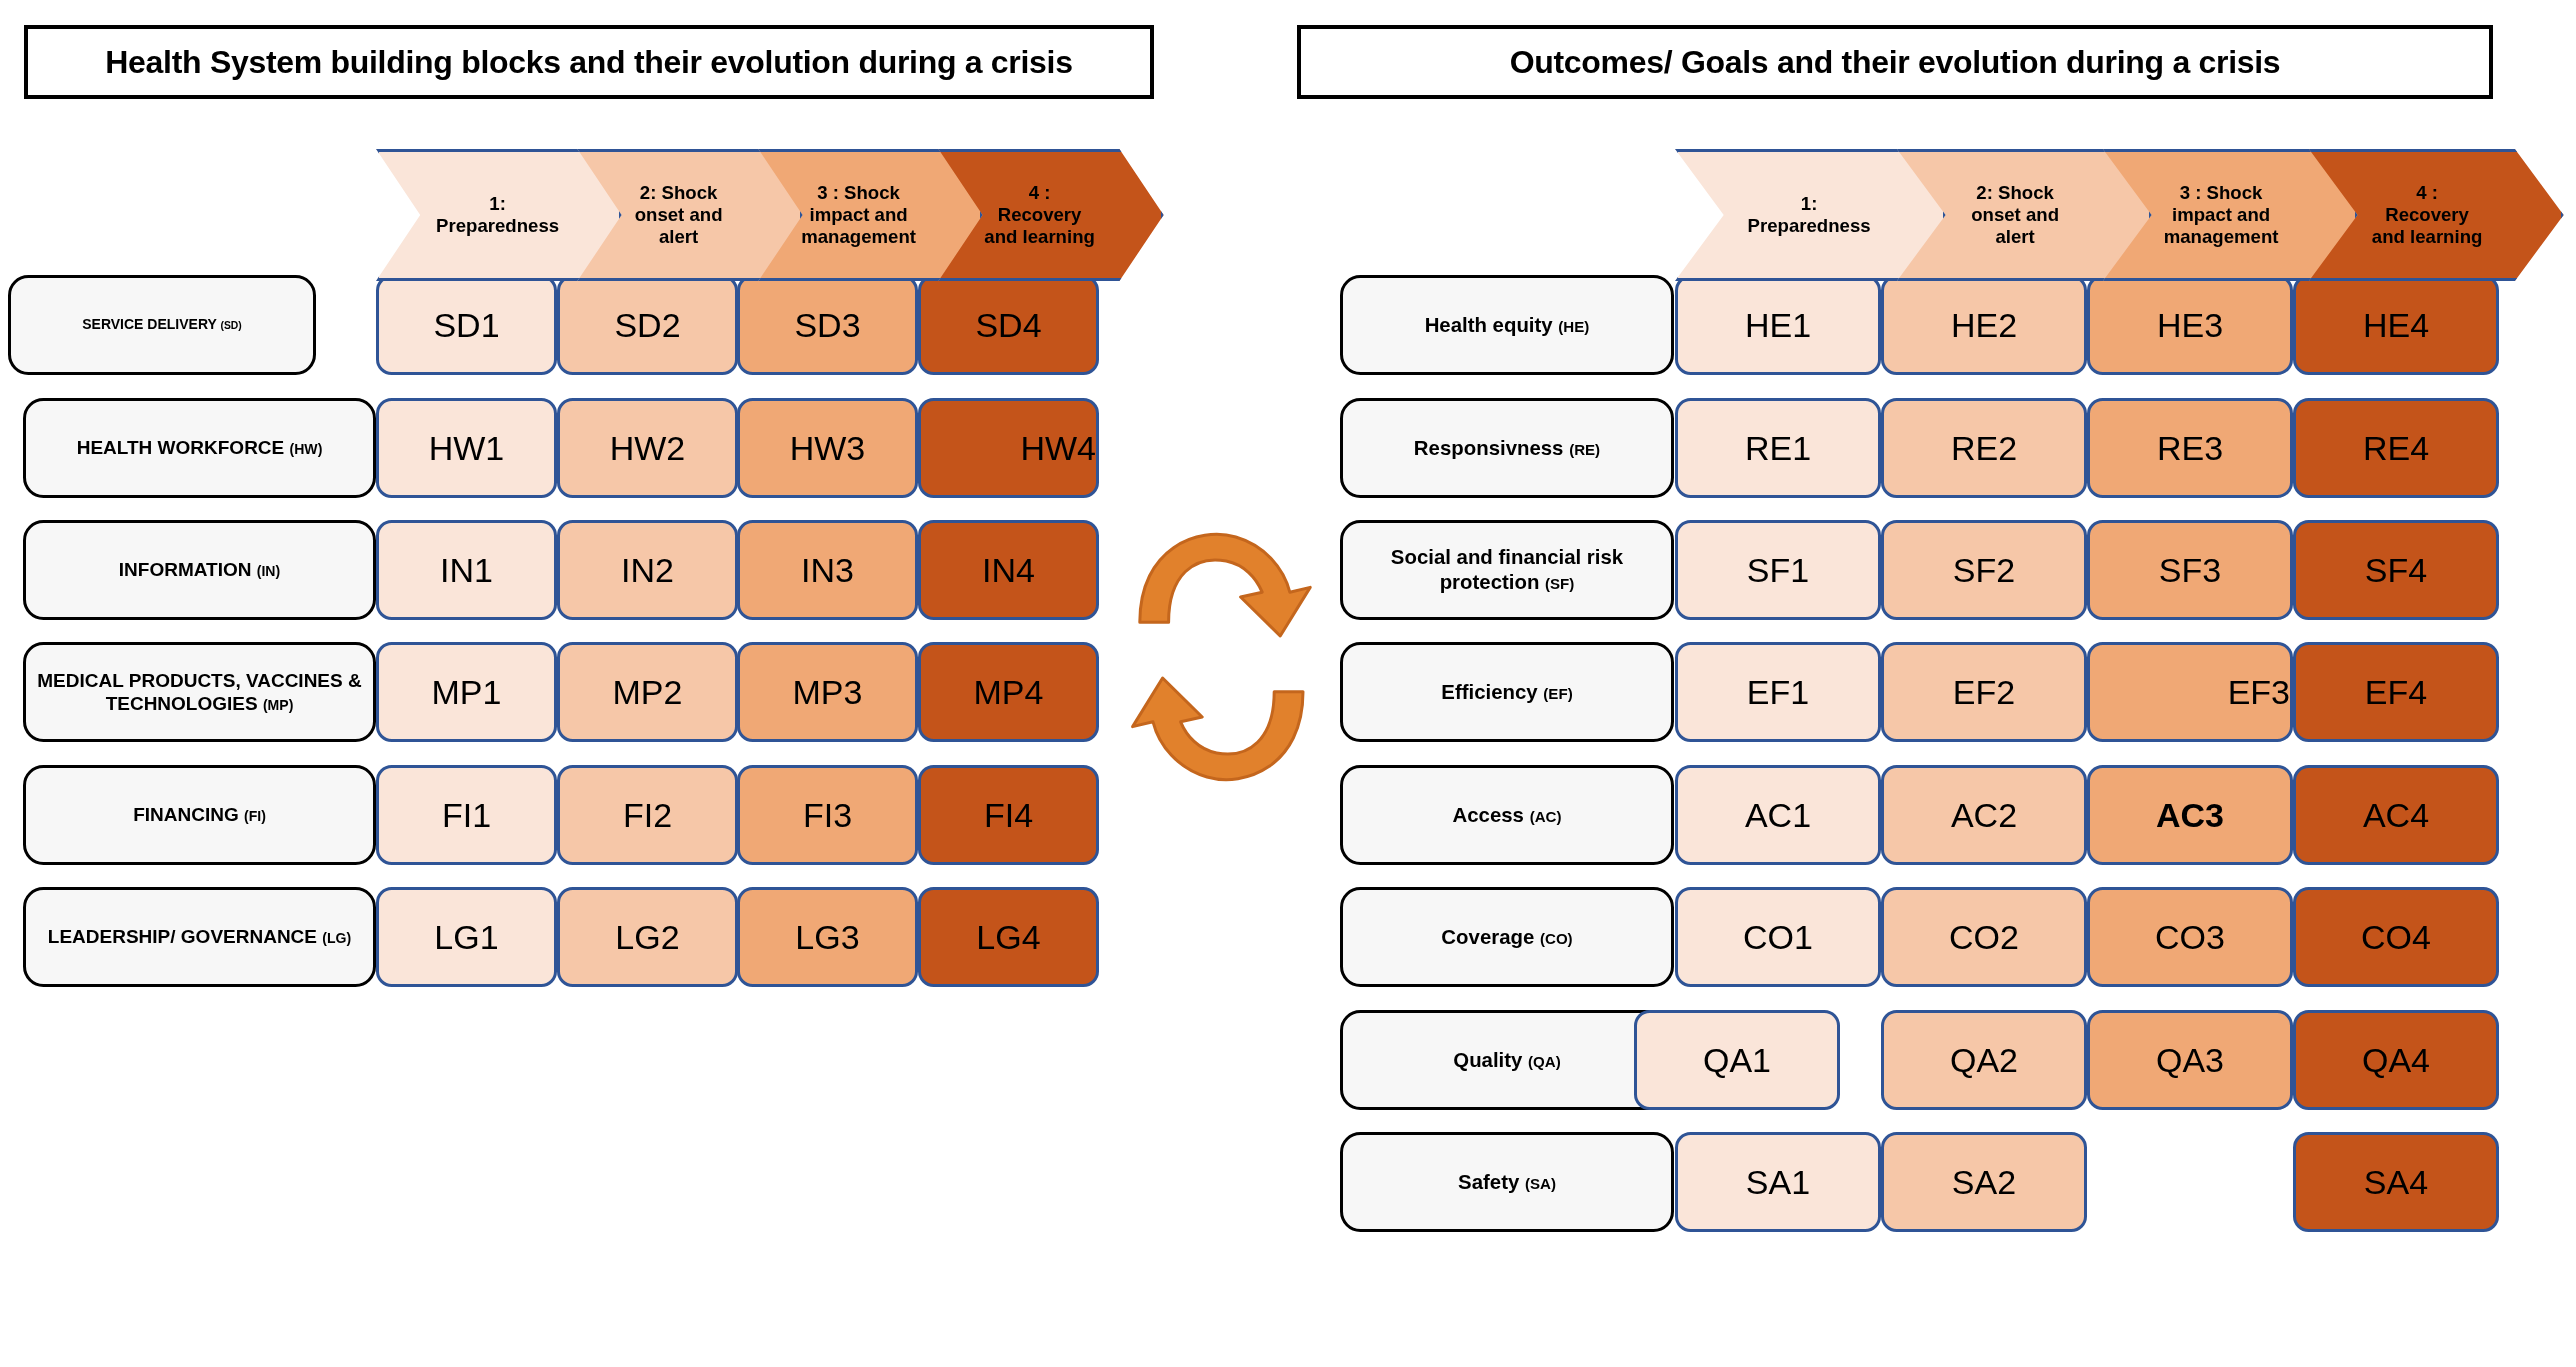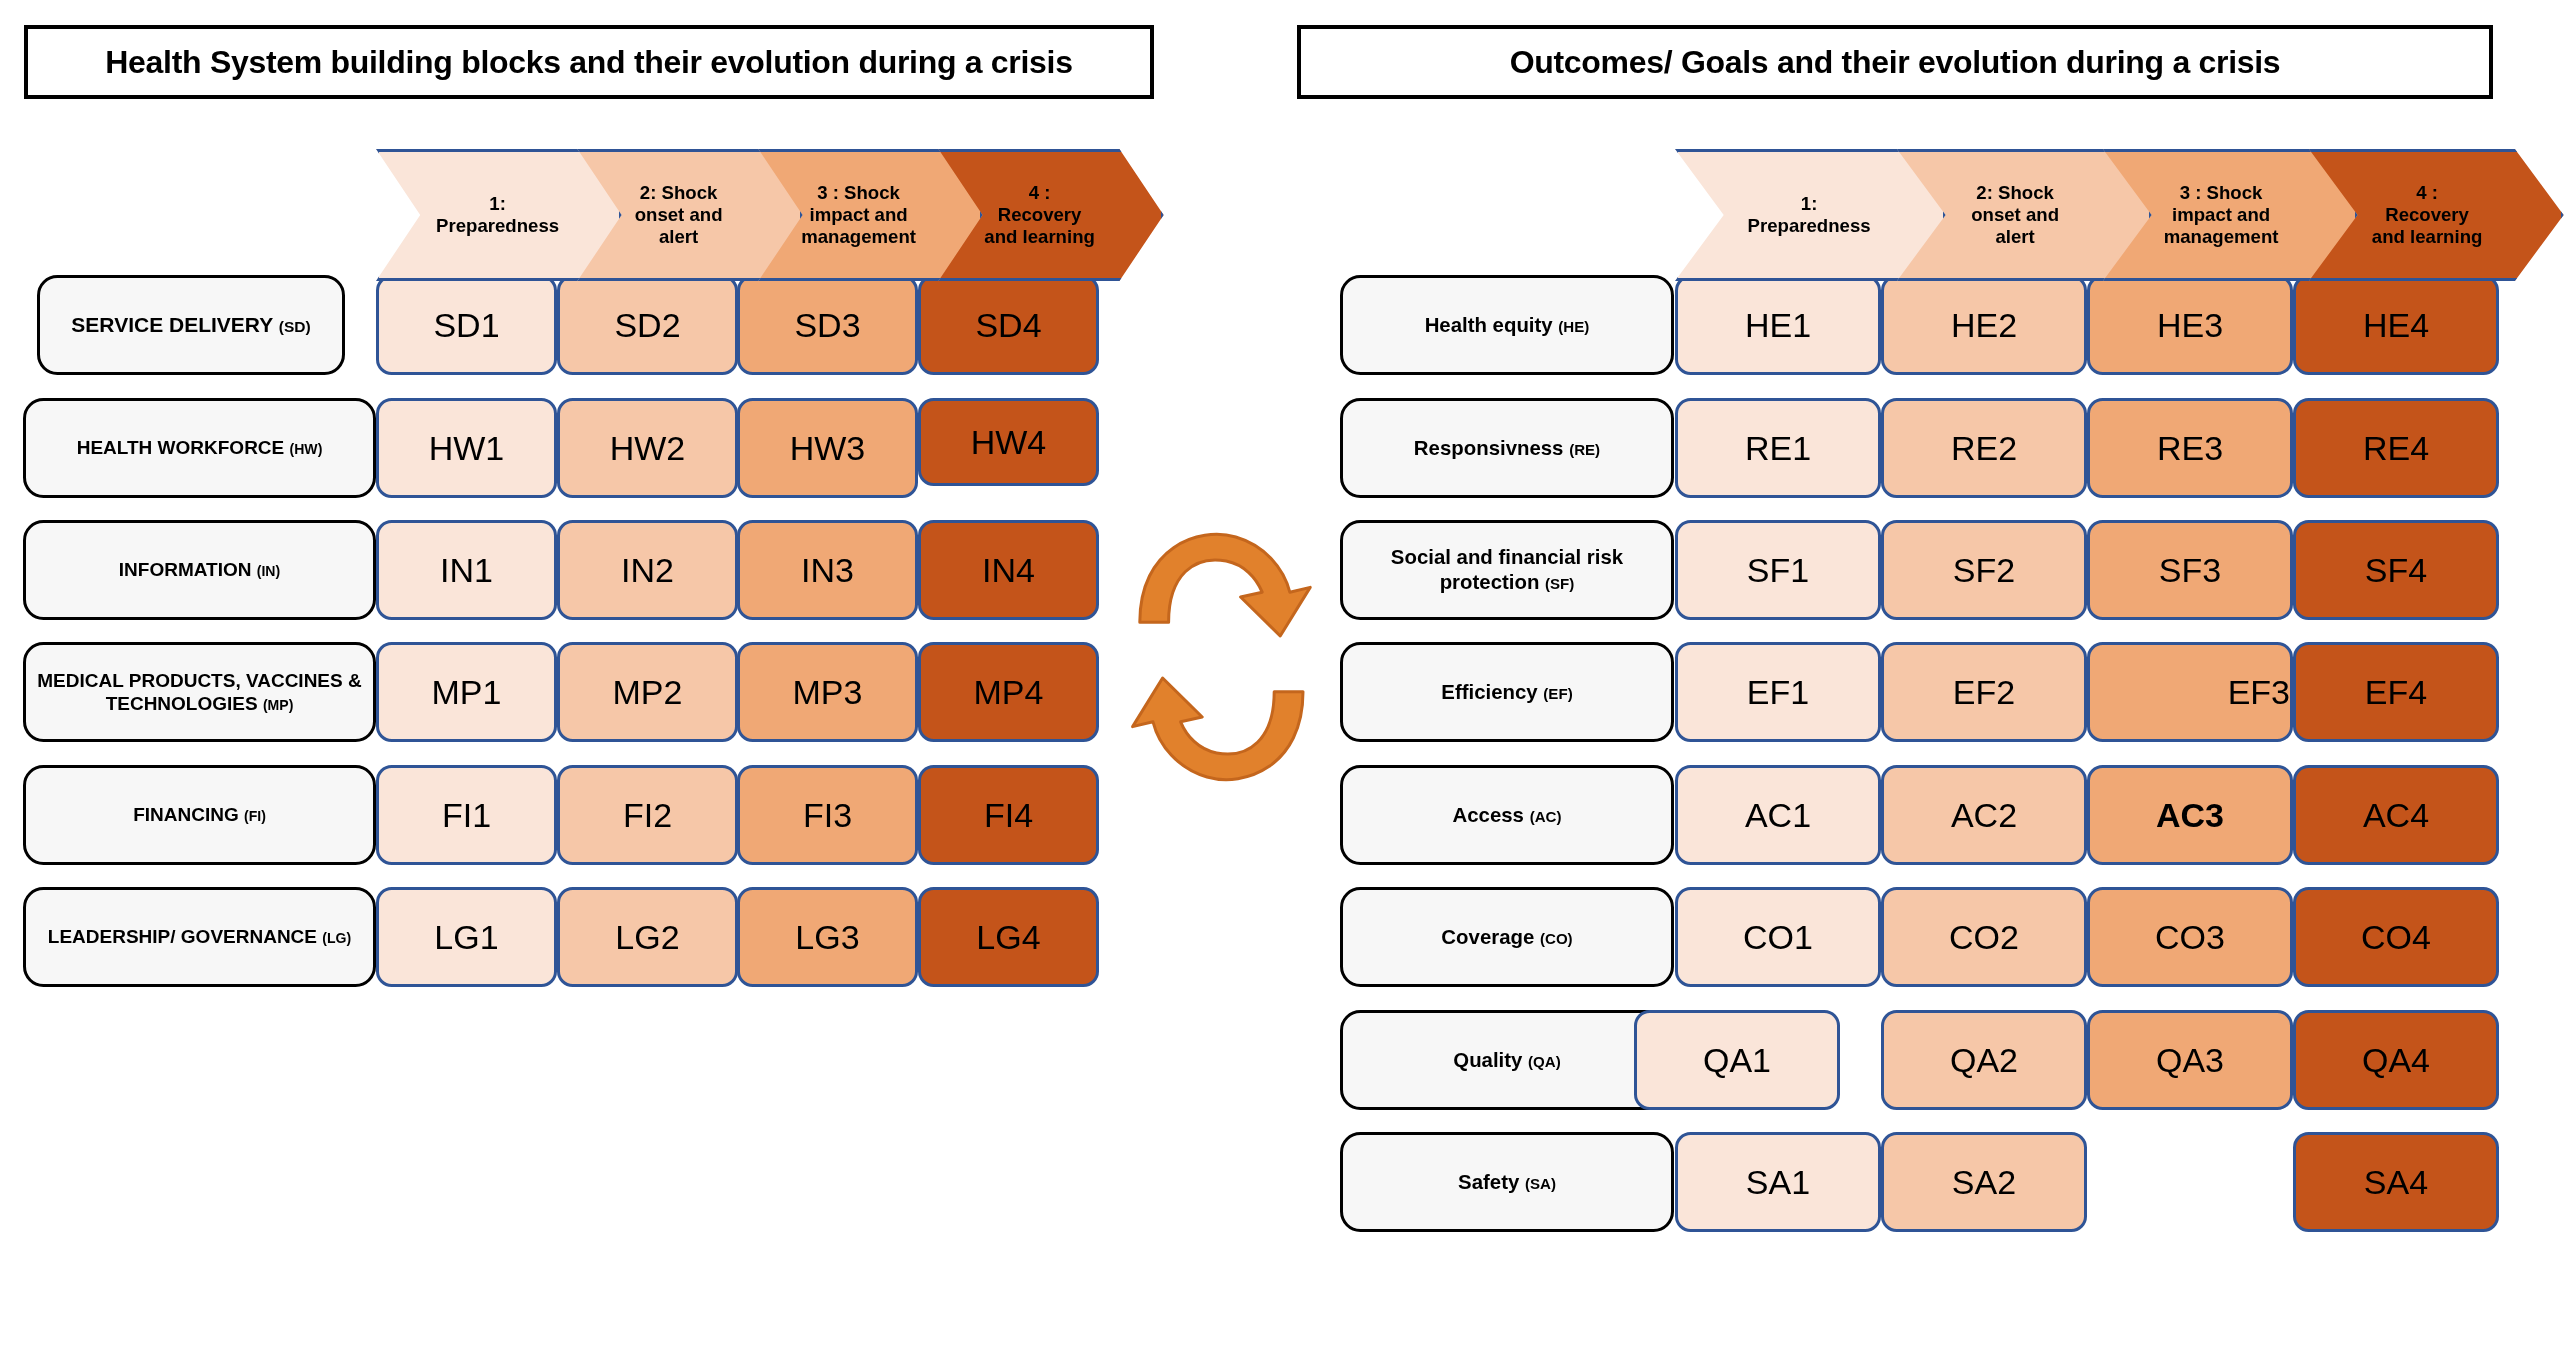--- a/index.html
+++ b/index.html
@@ -75,21 +75,21 @@
       <span>impact and</span>
       <span>management</span>
     </div>
     <div class="chev" style="left: 542px; width: 206px; background: rgb(196, 84, 26); font-size: 18.6px; z-index: 7;">
       <span>4 :</span>
       <span>Recovery</span>
       <span>and learning</span>
     </div>
   </div>
 <div id="left-rows" class="abs" style="left: 0px; top: 0px; width: 2576px; height: 1368px; pointer-events: none;">
-    <div class="abs rowlabel" style="left: 37px; top: 275px; width: 308px; height: 100px; font-size: 21px; pointer-events: auto;">
+    <div class="abs rowlabel" style="left: 8px; top: 275px; width: 308px; height: 100px; font-size: 14px; pointer-events: auto;">
       <div><span>SERVICE DELIVERY</span> <span class="abbr">(SD)</span></div>
     </div>
     <div class="abs cell s1" style="left: 376px; top: 275px; width: 181px; height: 100px; pointer-events: auto;">
       <span>SD1</span>
     </div>
     <div class="abs cell s2" style="left: 557px; top: 275px; width: 181px; height: 100px; pointer-events: auto;">
       <span>SD2</span>
     </div>
     <div class="abs cell s3" style="left: 737px; top: 275px; width: 181px; height: 100px; pointer-events: auto;">
       <span>SD3</span>
@@ -102,21 +102,21 @@
     </div>
     <div class="abs cell s1" style="left: 376px; top: 398px; width: 181px; height: 100px; pointer-events: auto;">
       <span>HW1</span>
     </div>
     <div class="abs cell s2" style="left: 557px; top: 398px; width: 181px; height: 100px; pointer-events: auto;">
       <span>HW2</span>
     </div>
     <div class="abs cell s3" style="left: 737px; top: 398px; width: 181px; height: 100px; pointer-events: auto;">
       <span>HW3</span>
     </div>
-    <div class="abs cell s4" style="left: 918px; top: 398px; width: 181px; height: 88px; pointer-events: auto;">
+    <div class="abs cell s4" style="left: 918px; top: 398px; width: 181px; height: 100px; pointer-events: auto; justify-content: flex-end;">
       <span>HW4</span>
     </div>
     <div class="abs rowlabel" style="left: 23px; top: 520px; width: 353px; height: 100px; font-size: 19px; pointer-events: auto;">
       <div><span>INFORMATION</span> <span class="abbr">(IN)</span></div>
     </div>
     <div class="abs cell s1" style="left: 376px; top: 520px; width: 181px; height: 100px; pointer-events: auto;">
       <span>IN1</span>
     </div>
     <div class="abs cell s2" style="left: 557px; top: 520px; width: 181px; height: 100px; pointer-events: auto;">
       <span>IN2</span>

